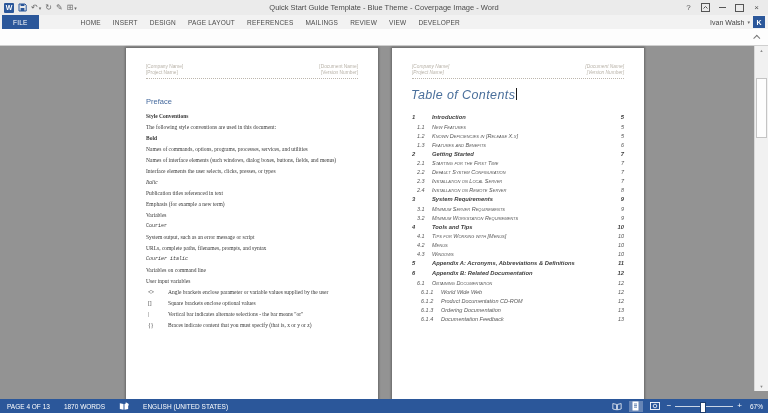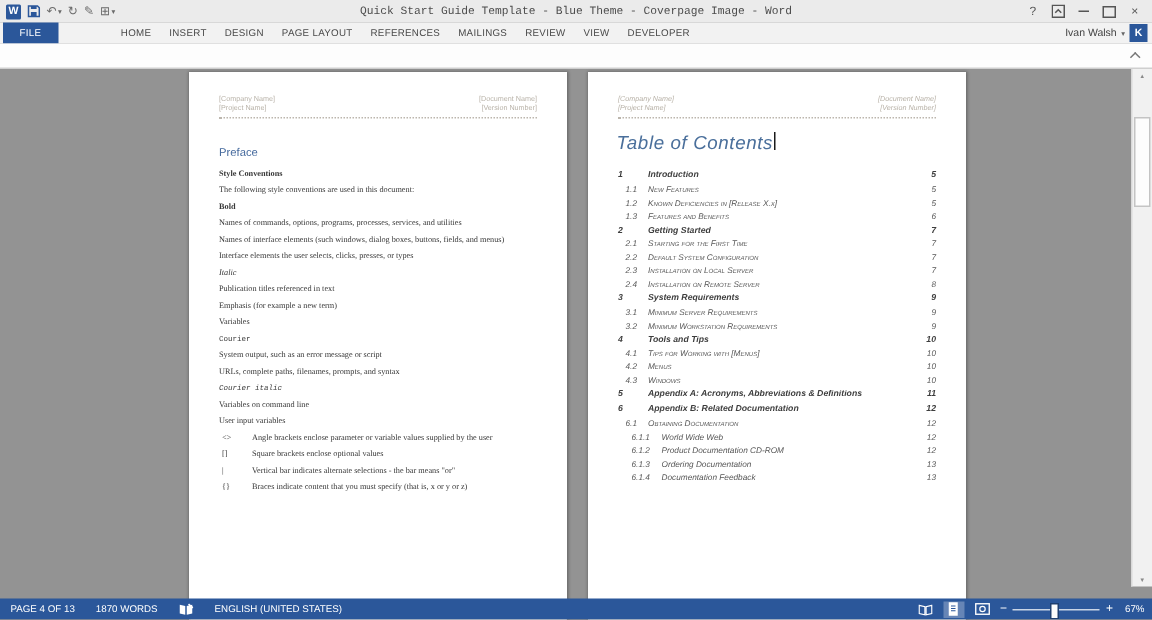--- a/index.html
+++ b/index.html
@@ -6,21 +6,21 @@
   body{width:768px;height:413px;overflow:hidden;font-family:"Liberation Sans",sans-serif;background:#939393;position:relative;-webkit-font-smoothing:antialiased;}
   .app{position:absolute;inset:0;}
 
   
   .titlebar{position:absolute;top:0;left:0;right:0;height:15px;background:#ebebeb;display:flex;align-items:center;}
   .qat{display:flex;align-items:center;gap:4px;padding-left:4px;}
   .wicon{width:10px;height:10px;background:#2b579a;color:#fff;font-size:7px;font-weight:bold;display:flex;align-items:center;justify-content:center;border-radius:1px;}
   .qi{font-size:8px;color:#6a6a6a;line-height:10px;}
   .qi svg{display:block;}
   .qcaret{font-size:5px;color:#6a6a6a;margin-left:-3px;}
-  .wtitle{position:absolute;left:0;right:0;text-align:center;font-size:7.5px;color:#4c4c4c;pointer-events:none;font-family:Liberation Mono, monospace;}
+  .wtitle{position:absolute;left:0;right:0;text-align:center;font-size:7.5px;color:#4c4c4c;pointer-events:none;}
   .wctrls{margin-left:auto;display:flex;align-items:center;gap:2px;padding-right:4px;z-index:2;}
   .wc{width:15px;height:12px;display:flex;align-items:center;justify-content:center;font-size:8px;color:#555;}
   .wc .min{width:7px;height:1px;background:#555;display:block;}
   .wc .rest{width:7px;height:6px;border:1px solid #555;display:block;}
 
   
   .tabrow{position:absolute;top:15px;left:0;right:0;height:14px;background:#f2f2f2;display:flex;align-items:stretch;}
   .tabs{display:flex;align-items:stretch;padding-left:2px;}
   .tab{font-size:6.5px;color:#4a4a4a;padding:0 6px;display:flex;align-items:center;letter-spacing:0.2px;}
   .tab.active{background:#2b579a;color:#fff;padding:0 11px;margin-right:36px;}

